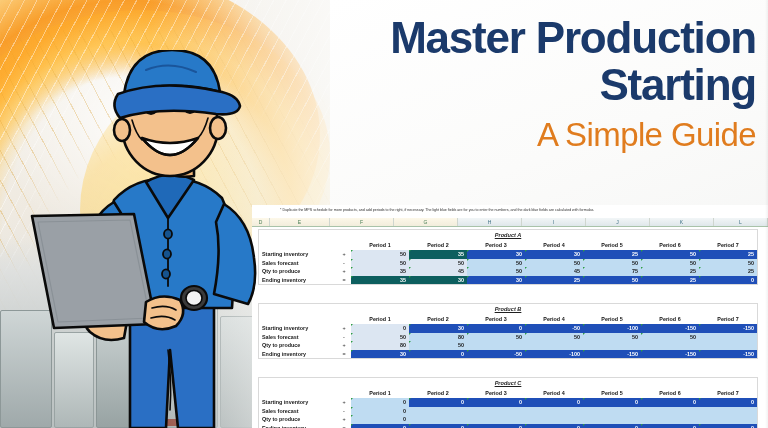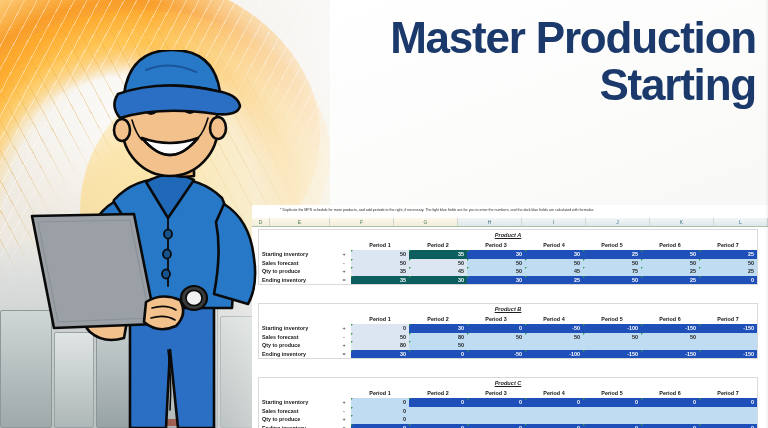--- a/index.html
+++ b/index.html
@@ -258,20 +258,21 @@
     <div class="red-pipe"></div>
     <div class="yellow-post"></div>
   </div>
 
   <div class="bg-fade-right"></div>
   <div class="bg-white-right"></div>
 
   <div class="title-wrap">
     <div class="title-line">Master Production</div>
     <div class="title-line">Starting</div>
+    <div class="subtitle">A Simple Guide</div>
   </div>
 
   <div class="sheet">
 
     <div class="sheet-note">* Duplicate the MPS schedule for more products, and add periods to the right, if necessary. The light blue fields are for you to enter the numbers, and the dark blue fields are calculated with formulas.</div>
 
     <div class="colhead" id="colhead">
         <div class="ch ch-warm" style="width: 18px; flex: 0 0 18px;">D</div>
         <div class="ch ch-warm" style="width: 60px; flex: 0 0 60px;">E</div>
         <div class="ch ch-warm" style="width: 64px; flex: 0 0 64px;">F</div>

